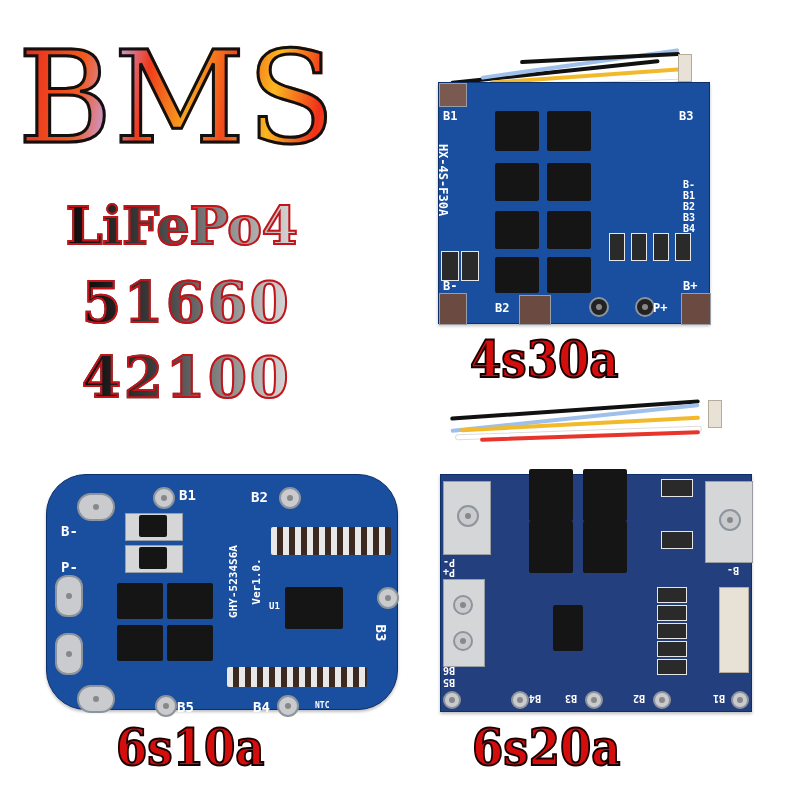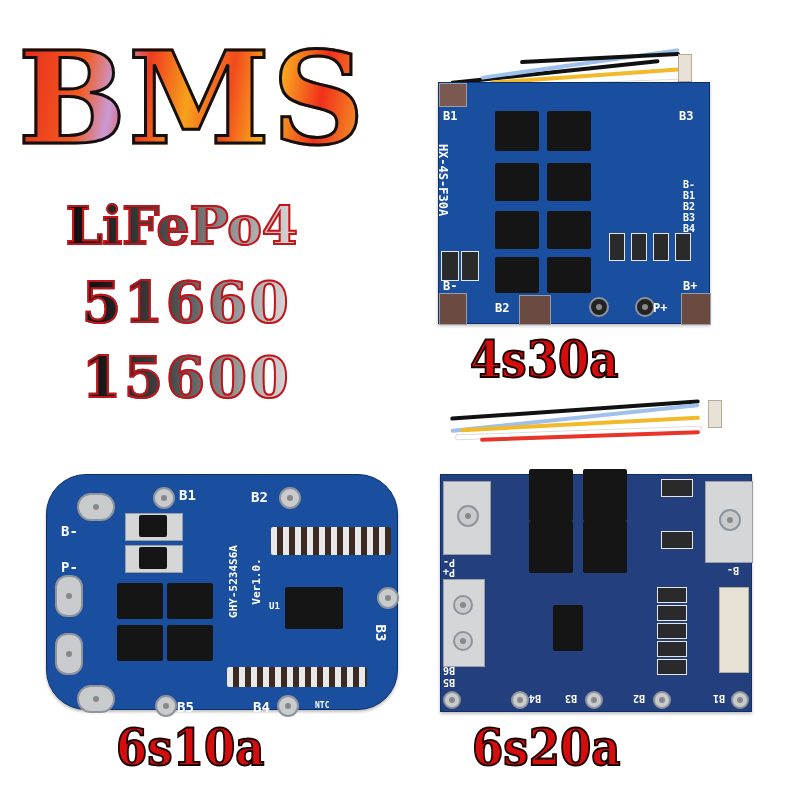--- a/index.html
+++ b/index.html
@@ -1,19 +1,19 @@
 <!DOCTYPE html>
 <html><head>
 <meta charset="utf-8">
 <style>
   html,body{margin:0;padding:0;background:#ffffff;}
   body{width:800px;height:800px;position:relative;overflow:hidden;font-family:"DejaVu Serif",serif;}
   .abs{position:absolute;}
   
-  .bms{left:18px;top:28px;width:380px;height:140px;font-family:"DejaVu Serif",serif;font-weight:bold;font-size:128px;line-height:140px;letter-spacing:2px;
+  .bms{left:18px;top:28px;width:380px;height:140px;font-family:"DejaVu Serif",serif;font-weight:normal;font-size:128px;line-height:140px;letter-spacing:2px;
     background:linear-gradient(100deg,#e8261c 0%,#f25a1f 18%,#c99ad6 26%,#ef3a1d 34%,#f7a21c 45%,#f24a1c 55%,#fbb820 66%,#f0301a 78%,#f59b25 90%,#f23c1c 100%);
     -webkit-background-clip:text;background-clip:text;color:transparent;-webkit-text-stroke:3px #111;}
   .subtitle{font-family:"DejaVu Serif",serif;font-weight:bold;-webkit-text-stroke:2px #c4141a;color:transparent;
     background:linear-gradient(90deg,#0a0a0a 0%,#444 40%,#9a9a9a 75%,#dcdcdc 100%);-webkit-background-clip:text;background-clip:text;}
   .lifepo{left:66px;top:196px;font-size:52px;line-height:60px;}
   .n1{left:82px;top:270px;font-size:56px;line-height:64px;letter-spacing:3px;}
   .n2{left:82px;top:345px;font-size:56px;line-height:64px;letter-spacing:3px;}
   .cap{font-family:"DejaVu Serif",serif;font-weight:bold;color:#d40d0d;-webkit-text-stroke:2px #1a0000;font-size:50px;line-height:60px;transform:scaleX(0.9);transform-origin:left;}
   
   .pcb{background:#1a4fa0;border:1px solid #0d2f6a;box-shadow:0 2px 3px rgba(0,0,0,.25);}
@@ -25,21 +25,21 @@
   .hole:after{content:"";position:absolute;left:50%;top:50%;width:6px;height:6px;margin:-3px 0 0 -3px;border-radius:50%;background:#888;}
   .wire{position:absolute;height:4px;border-radius:3px;}
   .conn{position:absolute;background:#e8e2d6;border:1px solid #b4ab9b;}
 </style>
 </head>
 <body>
 
 <div class="abs bms">BMS</div>
 <div class="abs subtitle lifepo">LiFePo4</div>
 <div class="abs subtitle n1">51660</div>
-<div class="abs subtitle n2">15600</div>
+<div class="abs subtitle n2">42100</div>
 
 <div class="abs" style="left:430px;top:20px;width:300px;height:380px;">
 
   <div class="abs" style="left:20px;top:20px;width:260px;height:60px;">
     <div class="wire" style="left:0;top:30px;width:210px;background:#111;transform:rotate(-6deg);"></div>
     <div class="wire" style="left:30px;top:22px;width:200px;background:#9ec0ea;transform:rotate(-8deg);"></div>
     <div class="wire" style="left:40px;top:34px;width:190px;background:#f2b92a;transform:rotate(-4deg);"></div>
     <div class="wire" style="left:35px;top:42px;width:195px;background:#ffffff;border:1px solid #ddd;transform:rotate(-2deg);"></div>
     <div class="wire" style="left:60px;top:46px;width:170px;background:#e8342a;transform:rotate(-3deg);"></div>
     <div class="wire" style="left:70px;top:16px;width:160px;background:#111;transform:rotate(-3deg);"></div>

